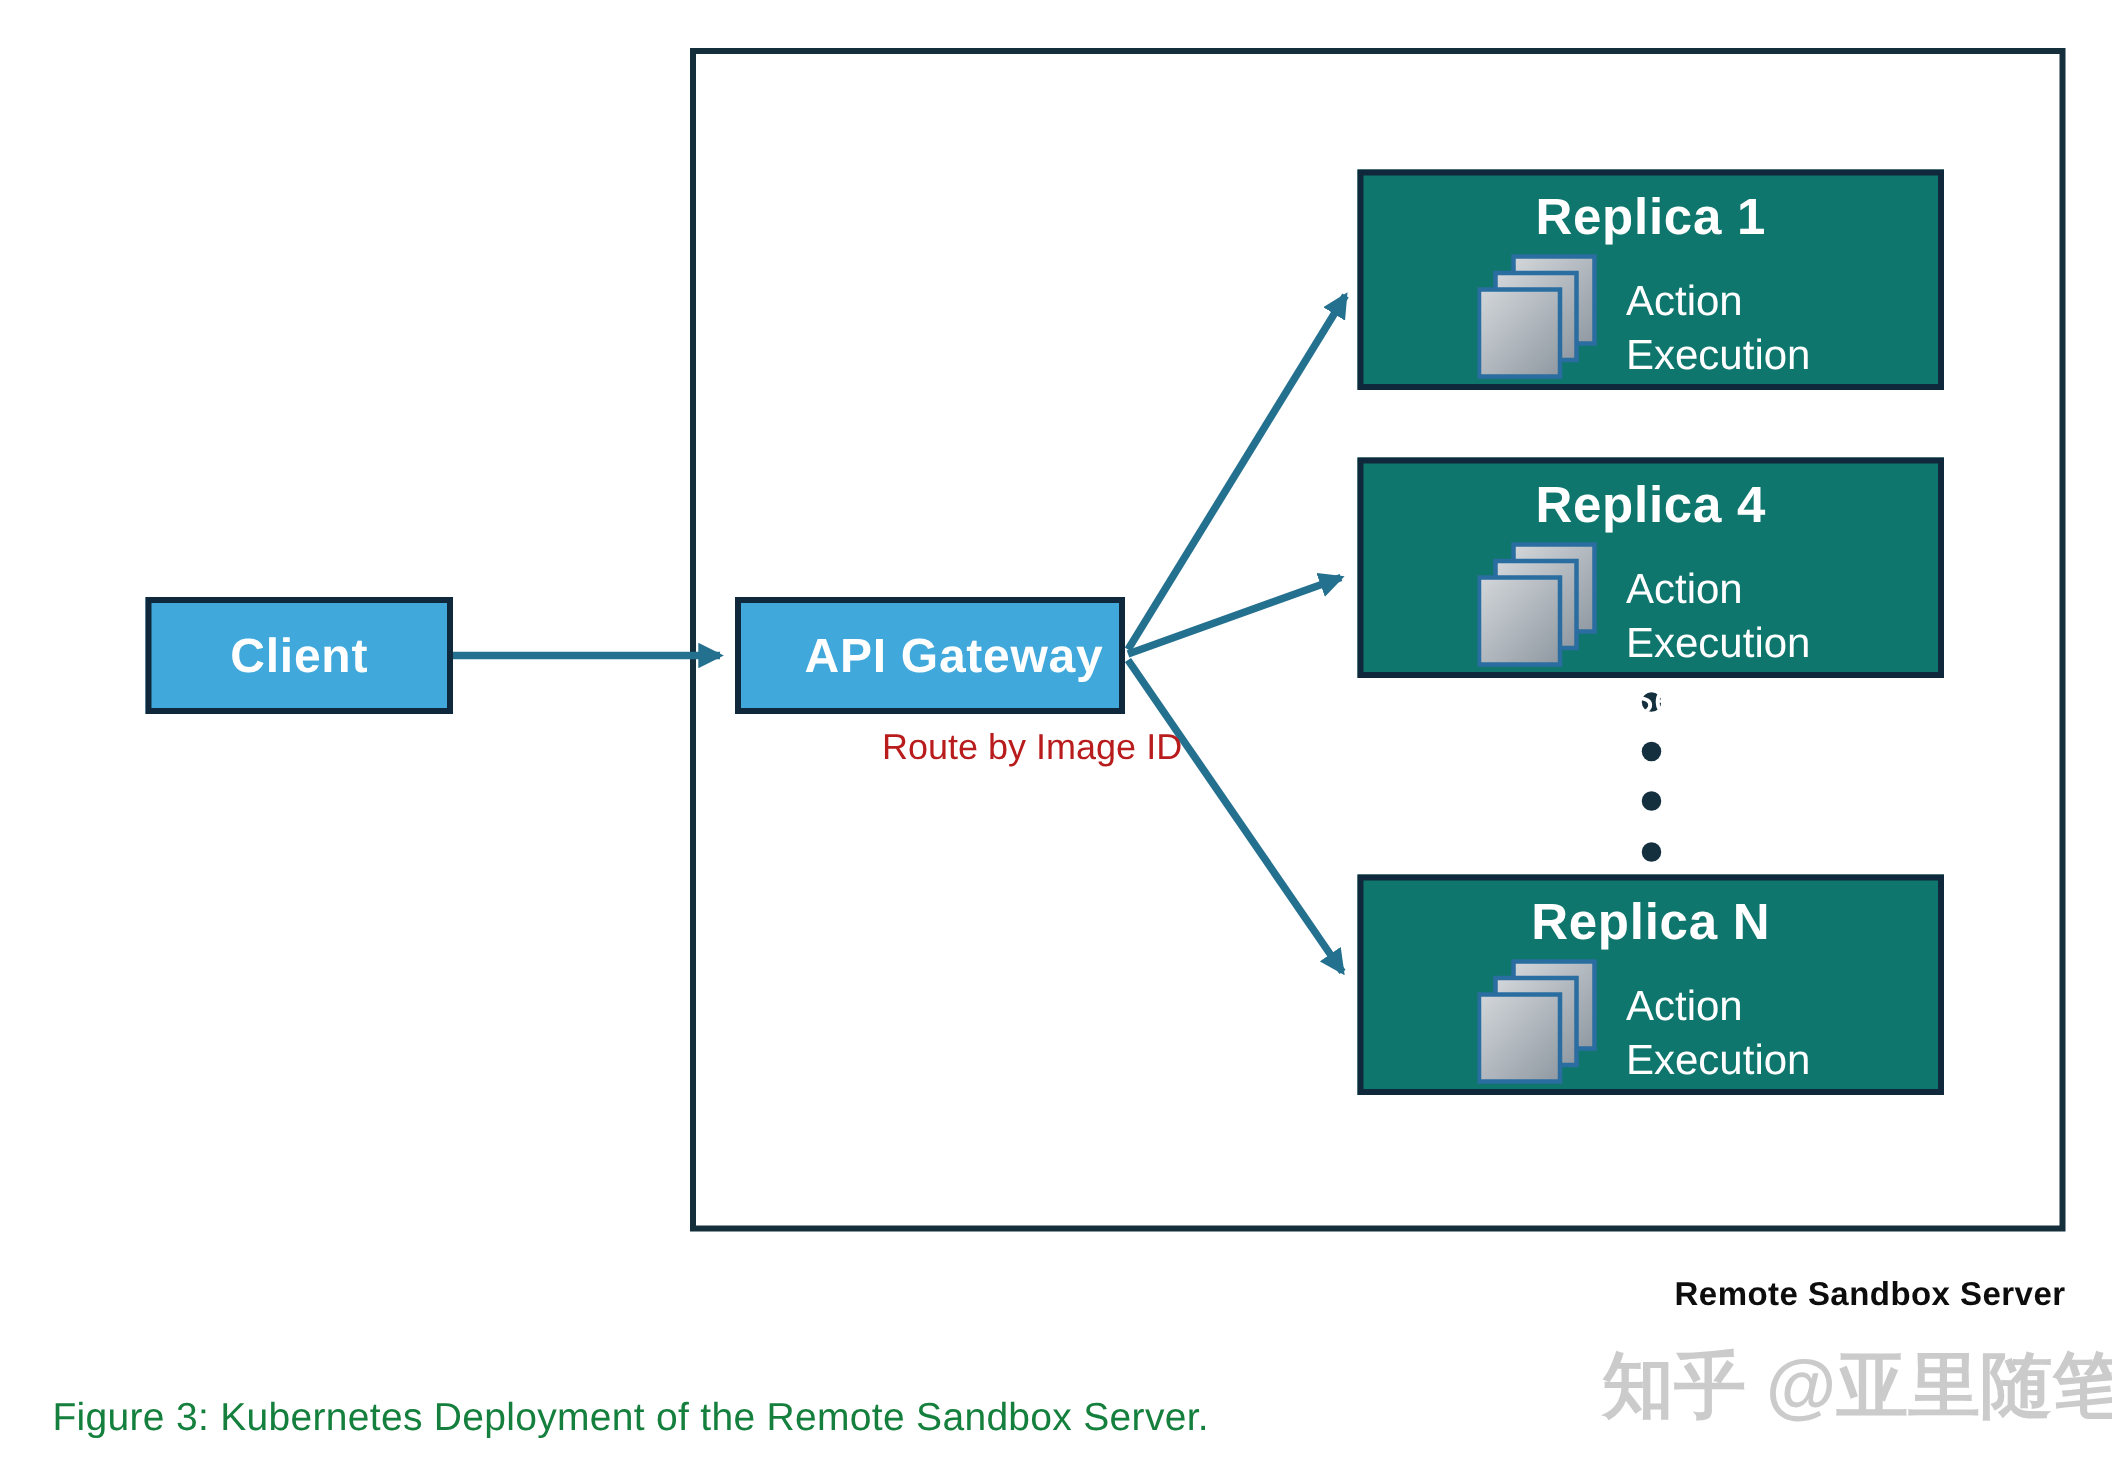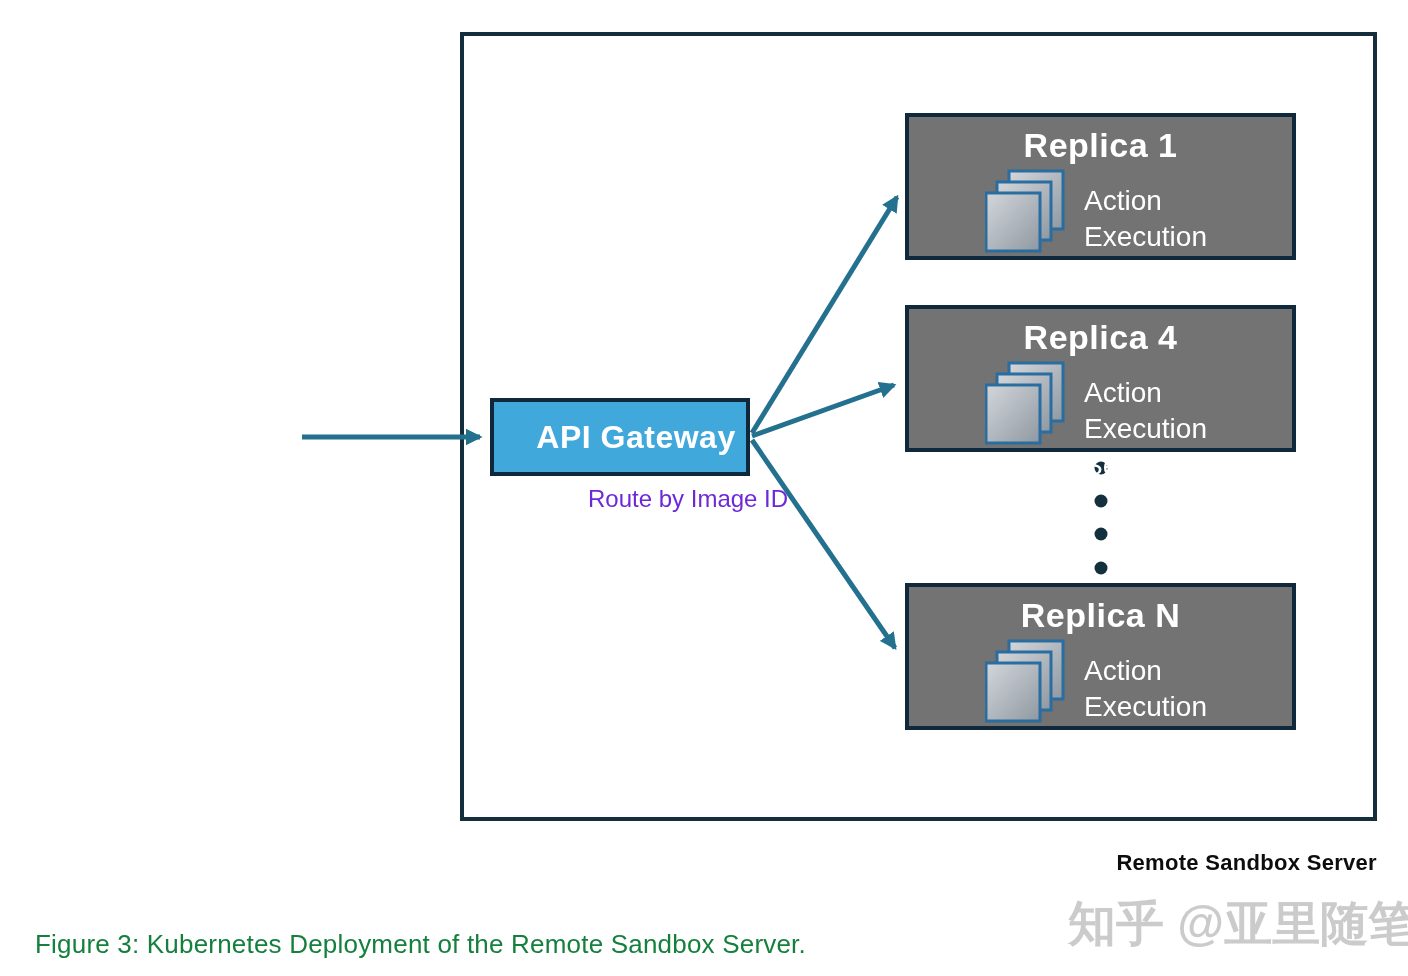--- a/index.html
+++ b/index.html
@@ -45,31 +45,31 @@
   .client-box   { left: 97px;  top: 398px; width: 205px; height: 78px; }
   .gateway-box  { left: 490px; top: 398px; width: 260px; height: 78px; padding-left: 32px; }
 
   .gateway-sublabel {
     position: absolute;
     left: 588px;
     top: 485px;
     width: 200px;
     font-size: 24px;
     font-weight: 500;
-    color: #6d28d9;
+    color: #b91c1c;
     white-space: nowrap;
   }
 
   
   .replica {
     position: absolute;
     left: 905px;
     width: 391px;
     height: 147px;
-    background: #737373;
+    background: #0f766e;
     border: 4px solid #10283b;
     box-sizing: border-box;
     color: #ffffff;
     text-decoration: underline;
   }
   .replica-1 { top: 113px; }
   .replica-2 { top: 305px; }
   .replica-n { top: 583px; }
   .replica-title {
     position: absolute;
@@ -163,20 +163,23 @@
     <line x1="752" y1="440" x2="895" y2="648" stroke="#24708f" stroke-width="5" marker-end="url(#arrowhead)"></line>
 
     <g>
       <circle cx="1101" cy="468" r="6.5" fill="#14303e"></circle>
       <circle cx="1101" cy="501" r="6.5" fill="#14303e"></circle>
       <circle cx="1101" cy="534" r="6.5" fill="#14303e"></circle>
       <circle cx="1101" cy="568" r="6.5" fill="#14303e"></circle>
     </g>
   </svg>
 
+  <div class="node client-box">
+    <span class="node-label">Client</span>
+  </div>
 
   <div class="node gateway-box">
     <span class="node-label">API Gateway</span>
   </div>
   <div class="gateway-sublabel">Route by Image ID</div>
 
   <div class="replica replica-1">
     <div class="replica-title">Replica 1</div>
     <svg class="replica-icon" viewBox="0 0 80 84">
       <defs>

